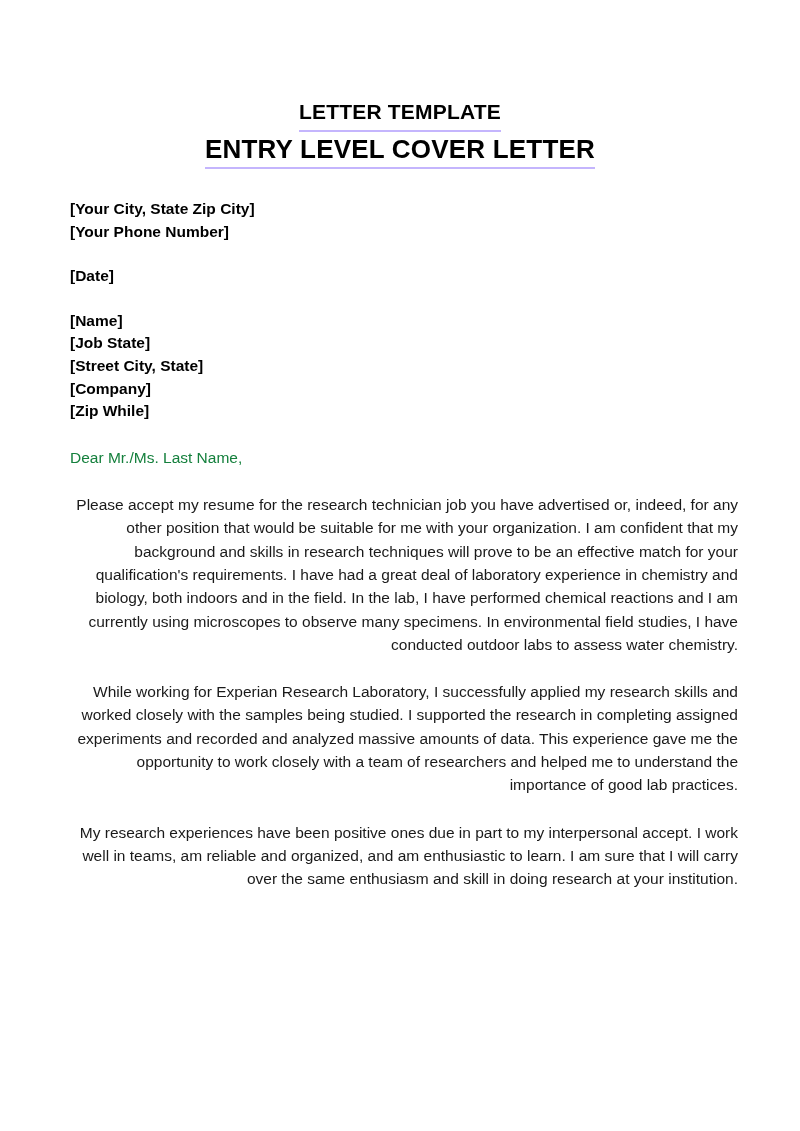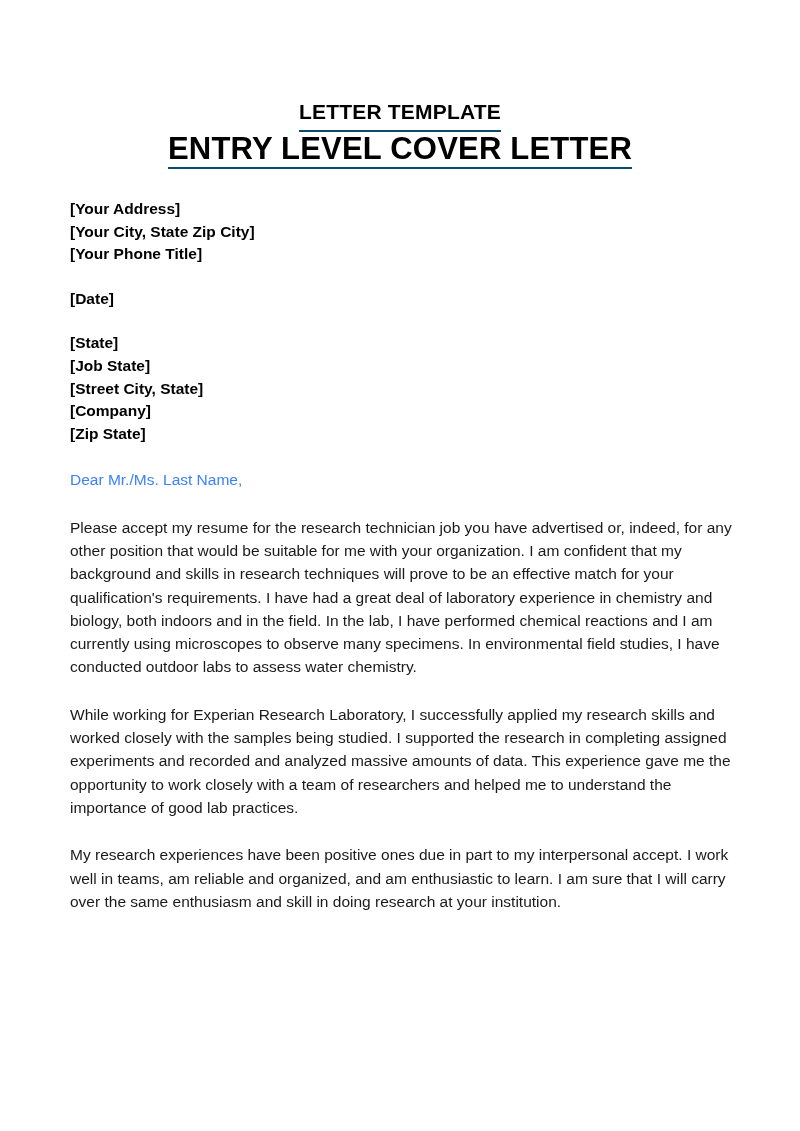--- a/index.html
+++ b/index.html
@@ -35,25 +35,25 @@
     display: block;
     font-size: 21px;
     font-weight: bold;
     letter-spacing: 0.2px;
     line-height: 34px;
     color: #000000;
     white-space: nowrap;
   }
   .doc-title .u {
     display: inline-block;
-    border-bottom: 2px solid #0c4a6e;
+    border-bottom: 2px solid #c4b5fd;
     padding-bottom: 1px;
   }
   .doc-title.line2 .u {
-    font-size: 31px;
+    font-size: 26px;
   }
 
   
   .letter {
     position: absolute;
     top: 198px;
     left: 70px;
     width: 668px;
   }
 
@@ -67,65 +67,64 @@
     display: block;
     white-space: nowrap;
   }
 
   .gap-sm { height: 22px; }
   .gap-md { height: 23px; }
 
   .salutation {
     font-size: 15.5px;
     line-height: 23.3px;
-    color: #3b82f6;
+    color: #15803d;
   }
 
   .para {
     font-size: 15.5px;
     line-height: 23.3px;
     color: #1a1a1a;
-    text-align: left;
+    text-align: right;
     margin: 0;
   }
 
   .block-gap { height: 24px; }
 </style>
 </head>
 <body>
 
 <div class="page">
 
   <div class="title-block">
     <span class="doc-title line1"><span class="u">LETTER TEMPLATE</span></span>
     <span class="doc-title line2"><span class="u">ENTRY LEVEL COVER LETTER</span></span>
   </div>
 
   <div class="letter">
 
     <div class="addr-block">
-      <span class="ln">[Your Address]</span>
       <span class="ln">[Your City, State Zip City]</span>
-      <span class="ln">[Your Phone Title]</span>
+      <span class="ln">[Your Phone Number]</span>
     </div>
 
     <div class="gap-sm"></div>
 
     <div class="addr-block">
       <span class="ln">[Date]</span>
     </div>
 
     <div class="gap-sm"></div>
 
     <div class="addr-block">
-      <span class="ln">[State]</span>
+      <span class="ln">[Name]</span>
       <span class="ln">[Job State]</span>
       <span class="ln">[Street City, State]</span>
       <span class="ln">[Company]</span>
-      <span class="ln">[Zip State]</span>
+      <span class="ln">[Zip While]</span>
     </div>
 
     <div class="gap-md"></div>
 
     <div class="salutation">Dear Mr./Ms. Last Name,</div>
 
     <div class="block-gap"></div>
 
     <p class="para">Please accept my resume for the research technician job you have advertised or, indeed, for any other position that would be suitable for me with your organization. I am confident that my background and skills in research techniques will prove to be an effective match for your qualification's requirements. I have had a great deal of laboratory experience in chemistry and biology, both indoors and in the field. In the lab, I have performed chemical reactions and I am currently using microscopes to observe many specimens. In environmental field studies, I have conducted outdoor labs to assess water chemistry.</p>
 

